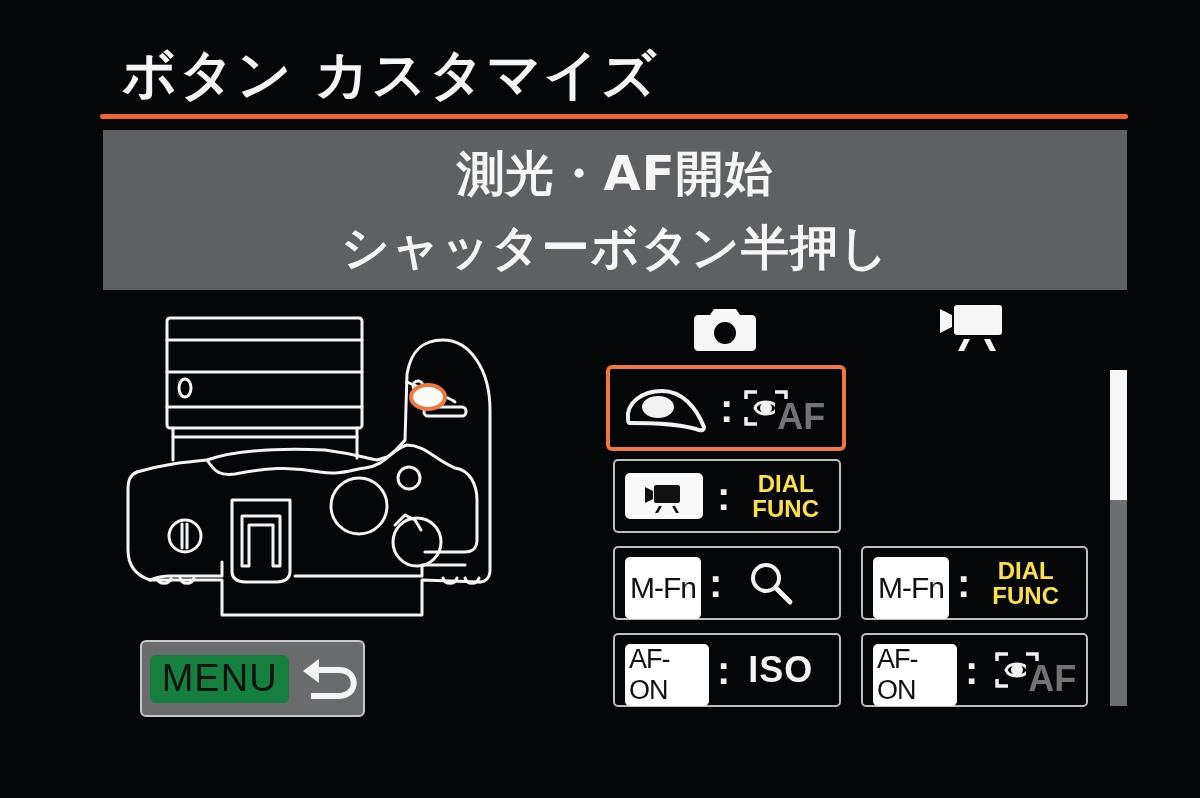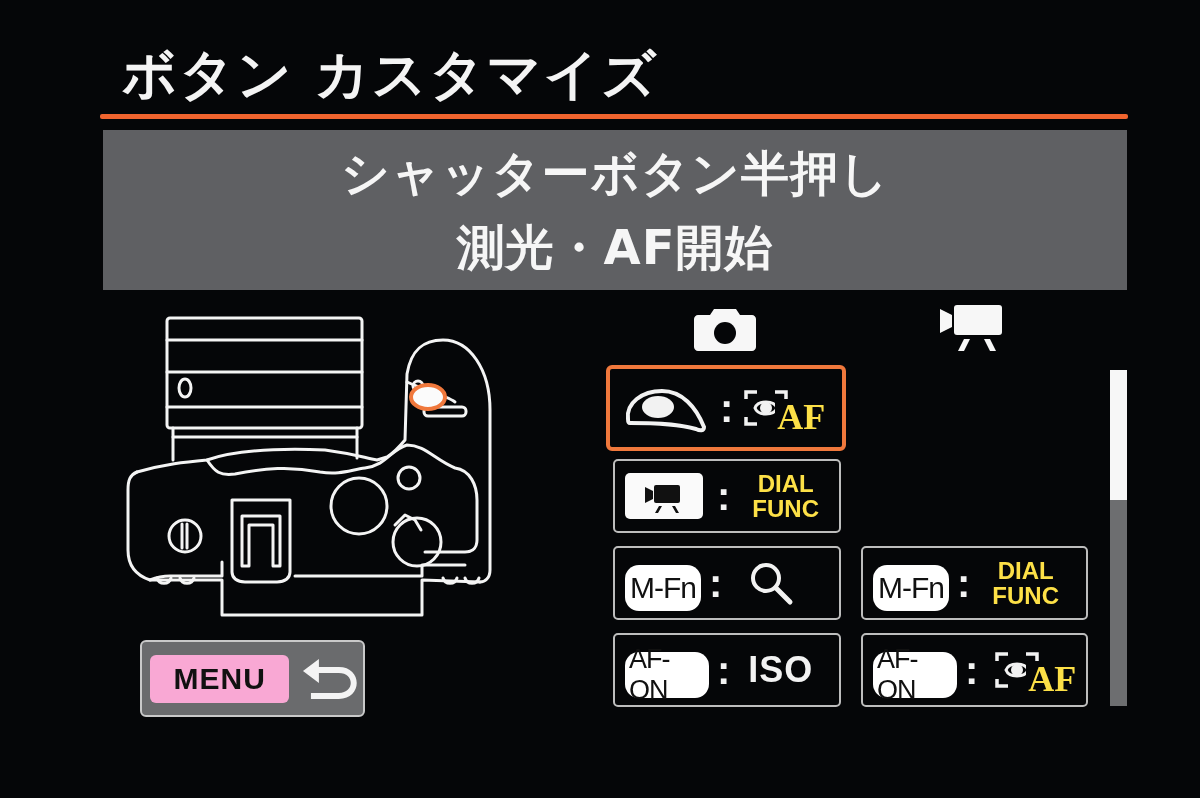--- a/index.html
+++ b/index.html
@@ -25,74 +25,74 @@
   }
 
   .camera-diagram { position: absolute; left: 125px; top: 310px; width: 380px; height: 310px; }
 
   .menu-back {
     position: absolute; left: 140px; top: 640px; width: 225px; height: 77px;
     background: #6a6b6d; border: 2px solid #c9c9c9; border-radius: 6px;
     display: flex; align-items: center; padding-left: 8px; cursor: pointer;
   }
   .menu-key {
-    background: #f9a8d4; color: #111; border-radius: 6px; height: 48px; width: 140px;
+    background: #15803d; color: #111; border-radius: 6px; height: 48px; width: 140px;
     display: flex; align-items: center; justify-content: center;
-    font-size: 30px; font-weight: bold; letter-spacing: 1px;
+    font-size: 38px; font-weight: normal; letter-spacing: 1px;
     font-family: "Liberation Sans", sans-serif;
   }
   .back-arrow { margin-left: 10px; width: 64px; height: 48px; }
 
   .mode-icon { position: absolute; }
   .mode-photo { left: 694px; top: 305px; width: 62px; height: 46px; }
   .mode-movie { left: 940px; top: 303px; width: 62px; height: 48px; }
 
   .btn-box {
     position: absolute; background: #050608; border: 2px solid #bdbdbd; border-radius: 5px;
     display: flex; align-items: center; cursor: pointer;
   }
   .btn-box.selected { border: 4px solid #f0783c; border-radius: 6px; }
   .colon {
     font-size: 40px; font-weight: bold; color: #f2f2f2; line-height: 40px; margin: 0 10px;
     font-family: "Liberation Sans", sans-serif;
   }
   .key-label {
-    background: #fff; color: #111; border-radius: 14px; height: 46px;
+    background: #fff; color: #111; border-radius: 5px; height: 62px;
     display: flex; align-items: center; justify-content: center;
     font-family: "Liberation Sans", sans-serif; font-size: 30px; letter-spacing: -1px;
     padding: 0 4px;
     margin-top: 10px;
   }
   .func-text {
     font-family: "Liberation Sans", sans-serif; font-weight: bold; color: #fde047;
     font-size: 24px; line-height: 25px; text-align: center;
   }
   .iso-text {
     font-family: "Liberation Sans", sans-serif; font-weight: bold; color: #f2f2f2;
     font-size: 36px; letter-spacing: 1px;
   }
   .af-wrap { display: flex; align-items: flex-end; position: relative; }
   .af-text {
-    font-family: Liberation Serif, serif; font-weight: bold; color: #fde047;
+    font-family: Liberation Sans, sans-serif; font-weight: bold; color: #737373;
     font-size: 36px; line-height: 32px; margin-left: -14px; margin-bottom: -6px;
     background: #050608; padding-left: 2px;
   }
 
   .scrollbar { position: absolute; left: 1110px; top: 370px; width: 17px; height: 336px; background: #6d6e70; }
   .scroll-thumb { position: absolute; left: 0; top: 0; width: 17px; height: 130px; background: #f7f7f7; }
 </style>
 </head>
 <body>
 
 <div class="screen-title">ボタン カスタマイズ</div>
 <div class="title-rule"></div>
 
 <div class="desc-panel">
+  <div class="desc-line">測光・AF開始</div>
   <div class="desc-line">シャッターボタン半押し</div>
-  <div class="desc-line">測光・AF開始</div>
 </div>
 
 <svg class="camera-diagram" viewBox="0 0 380 310" fill="none" stroke="#f4f4f4" stroke-width="3" stroke-linejoin="round" stroke-linecap="round">
 
   <rect x="42" y="8" width="195" height="110" rx="3"></rect>
   <line x1="42" y1="30" x2="237" y2="30"></line>
   <line x1="42" y1="62" x2="237" y2="62"></line>
   <line x1="42" y1="97" x2="237" y2="97"></line>
   <ellipse cx="60" cy="78" rx="6" ry="9"></ellipse>
   <line x1="48" y1="118" x2="48" y2="150"></line>

